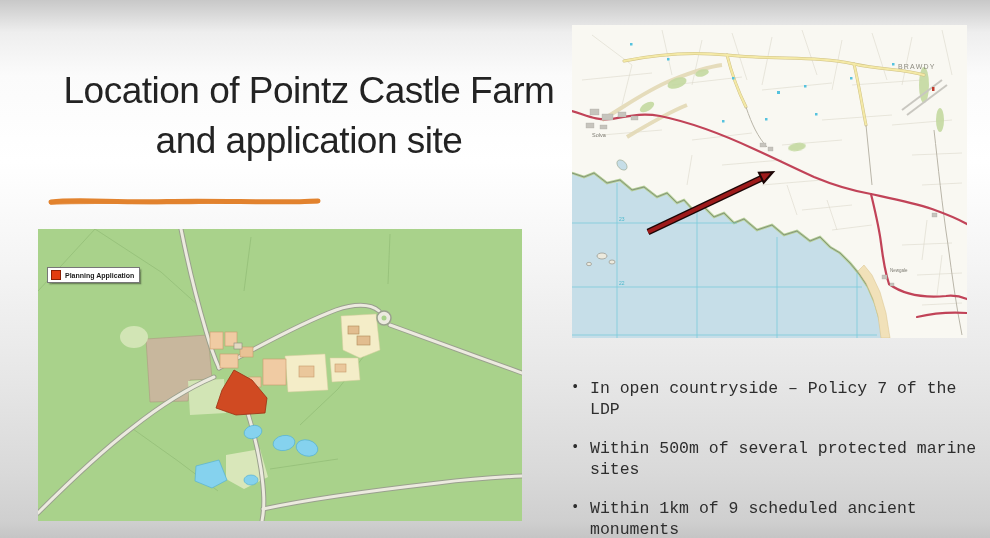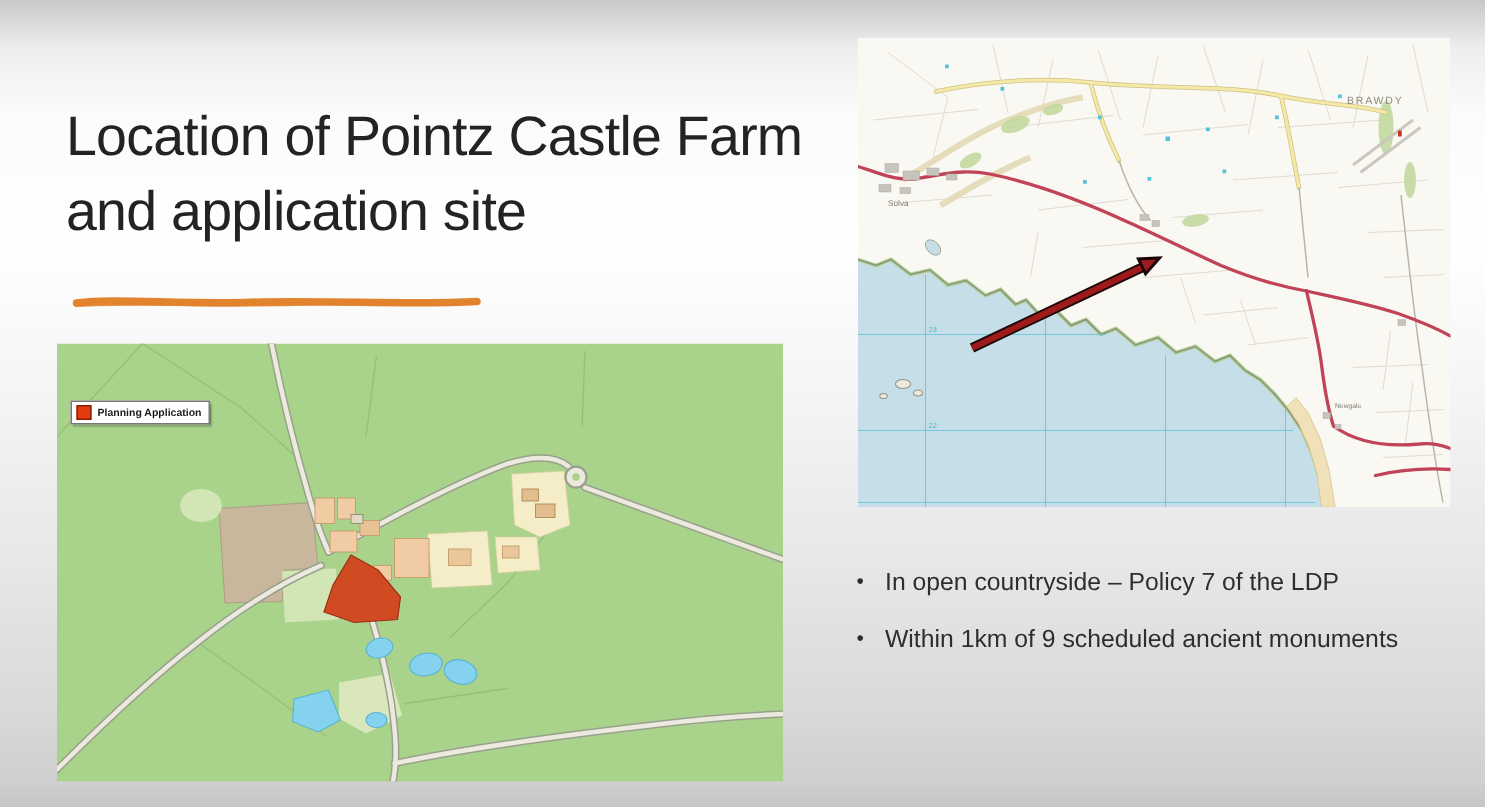--- a/index.html
+++ b/index.html
@@ -6,21 +6,21 @@
   .slide{
     position:relative;
     width:990px;height:538px;
     overflow:hidden;
     font-family:"Liberation Sans",sans-serif;
     background:linear-gradient(180deg,#c8c8c8 0%,#eeeeee 6%,#fbfbfb 14%,#ffffff 30%,#f4f4f4 50%,#e7e7e7 70%,#d9d9d9 88%,#cfcfcf 97%,#c5c5c5 100%);
   }
   .title{
     position:absolute;left:44px;top:66px;width:530px;
     font-size:37px;line-height:1.36;color:#232323;
-    font-weight:400;letter-spacing:-0.5px;
+    font-weight:400;letter-spacing:-0.5px;text-align:center;
   }
   .underline{position:absolute;left:47px;top:194px;}
   .map{position:absolute;}
   .map-left{left:38px;top:229px;width:484px;height:292px;}
   .map-right{left:572px;top:25px;width:395px;height:313px;}
   .legend{
     position:absolute;left:9px;top:38px;
     display:flex;align-items:center;gap:4px;
     background:#ffffff;border:1px solid #777;
     box-shadow:1.5px 1.5px 1.5px rgba(0,0,0,.35);
@@ -28,21 +28,21 @@
   }
   .legend .swatch{width:8px;height:8px;background:#e23c10;border:1px solid #8a1f05;display:inline-block;}
   .legend .label{font-size:7px;font-weight:bold;color:#1a1a1a;white-space:nowrap;}
   .bullets{
     position:absolute;left:563px;top:378px;width:415px;
     list-style:none;margin:0;padding:0;
   }
   .bullets li{
     position:relative;
     padding-left:27px;margin-bottom:17px;
-    font-size:16.5px;color:#2e2e2e;line-height:1.3;
+    font-size:16.5px;color:#2e2e2e;line-height:1.3;font-family:Liberation Mono, monospace;
   }
   .bullets li::before{
     content:"\2022";
     position:absolute;left:8px;top:0;
     font-size:14px;color:#2e2e2e;
   }
   svg text{font-family:"Liberation Sans",sans-serif;}
 </style>
 </head>
 <body>
@@ -280,16 +280,17 @@
       <g>
         <path d="M76 207 L190 153" stroke="#1d0606" stroke-width="6.5" fill="none"></path>
         <path d="M76 207 L190 153" stroke-width="4" fill="none" stroke="#9E1B1B"></path>
         <polygon points="201,147 191.7,157.6 186.9,147.6" stroke="#1d0606" stroke-width="2" fill="#9E1B1B"></polygon>
       </g>
     </svg>
   </div>
 
   <ul class="bullets">
     <li>In open countryside – Policy 7 of the LDP</li>
+    <li>Within 500m of several protected marine sites</li>
     <li>Within 1km of 9 scheduled ancient monuments</li>
   </ul>
 
 </div>
 
 </body></html>

